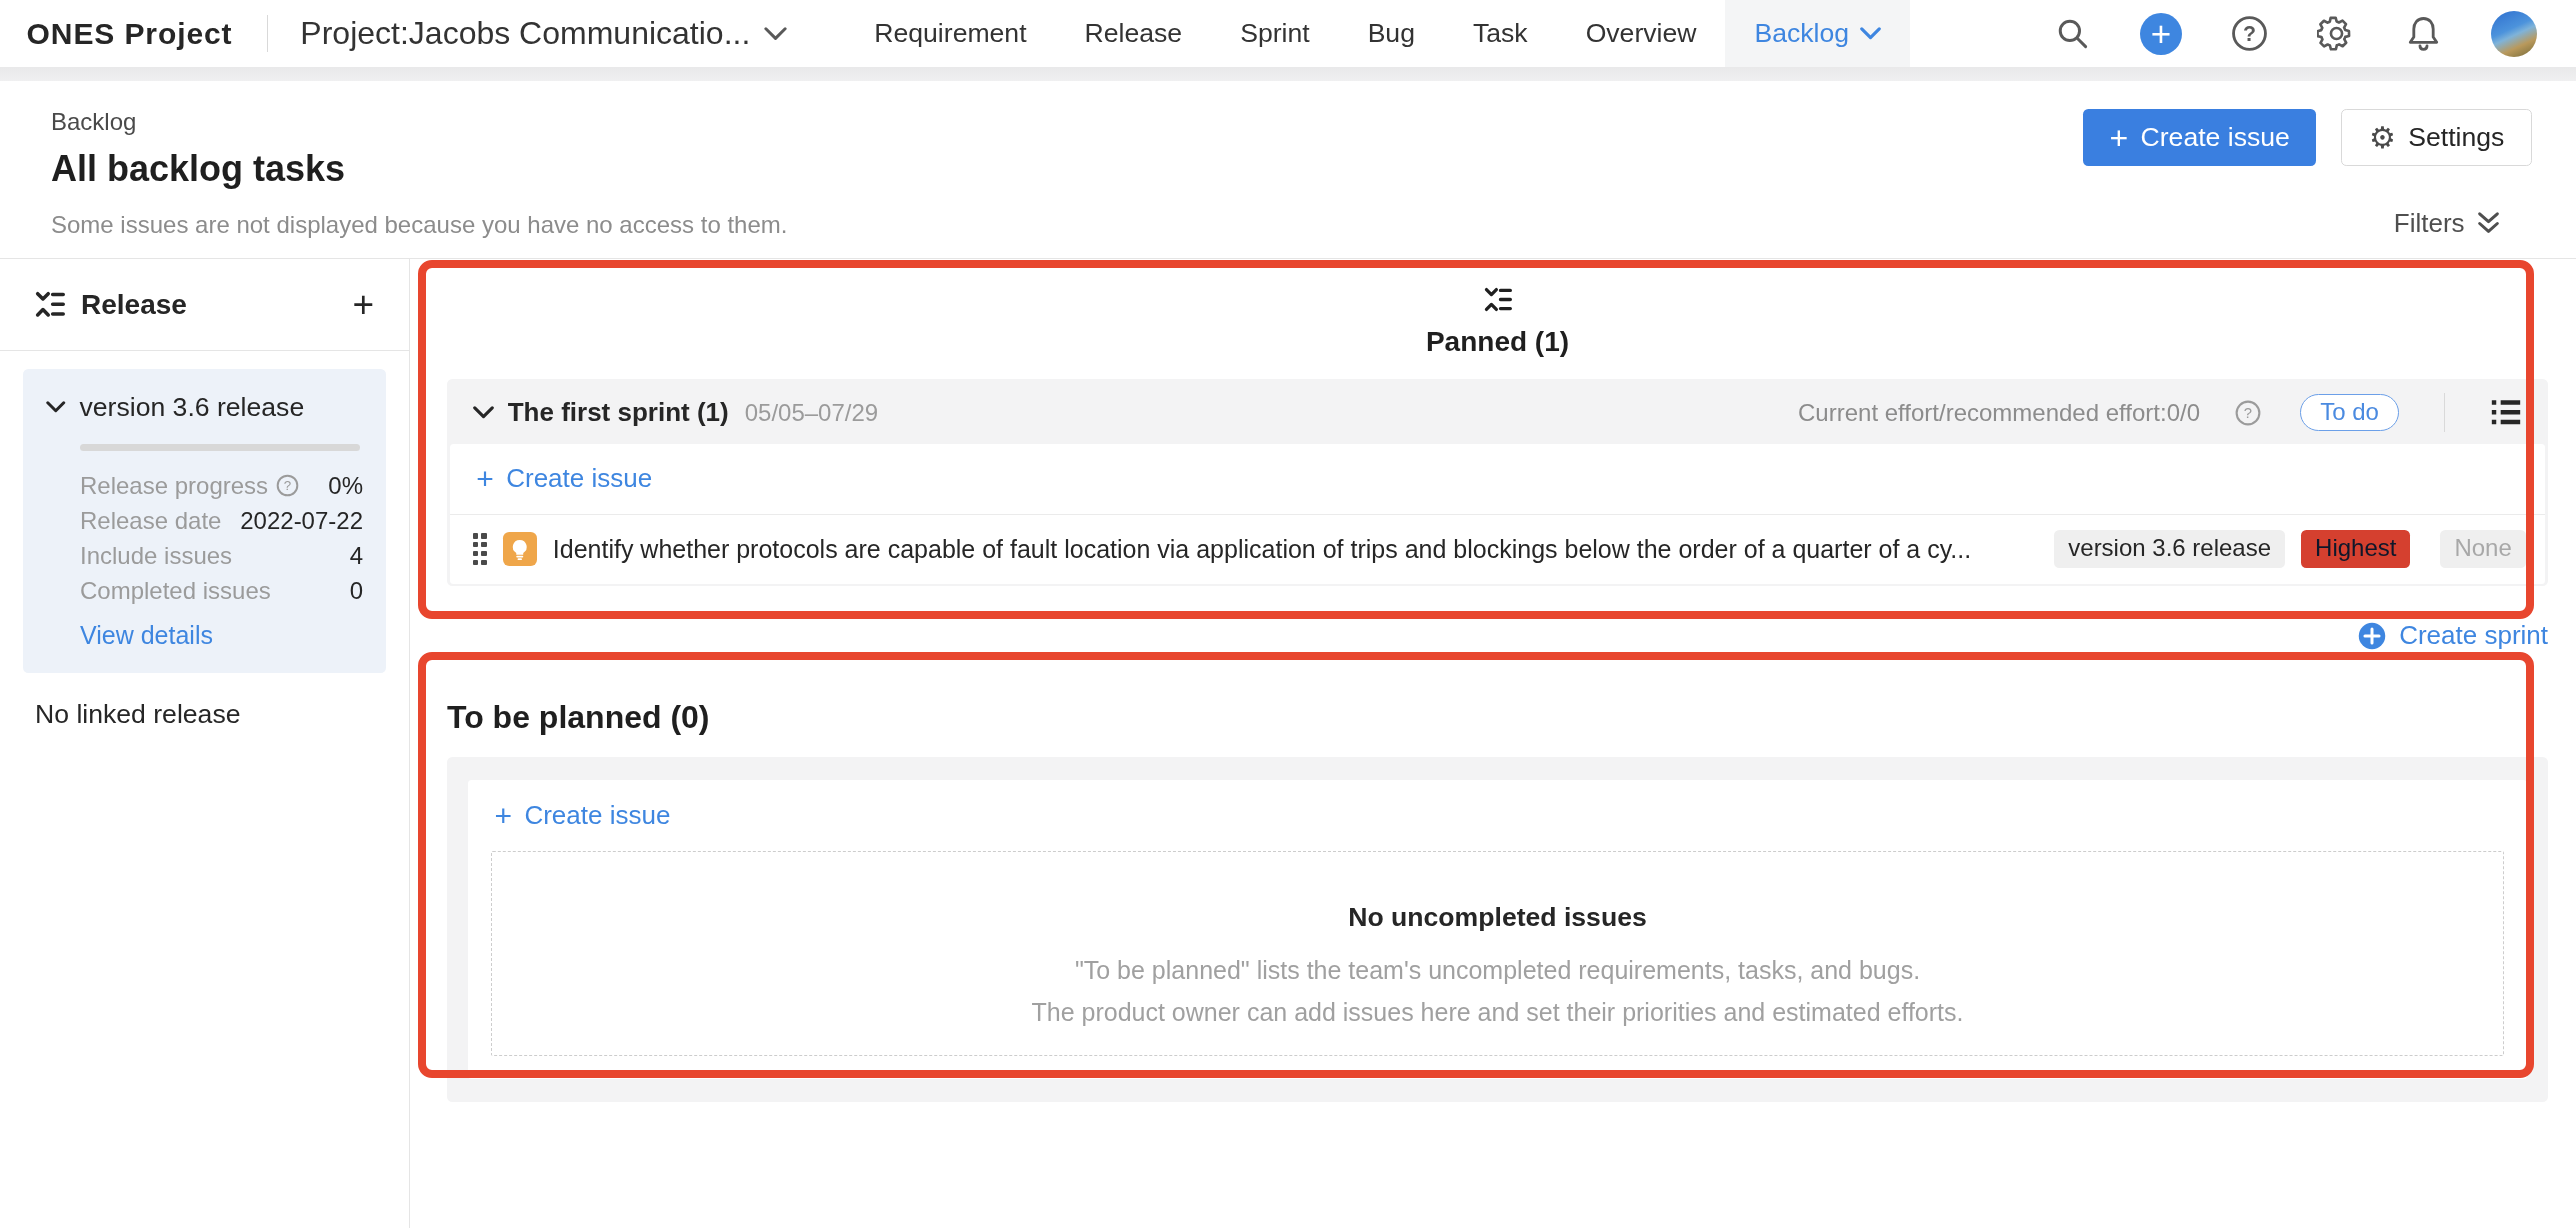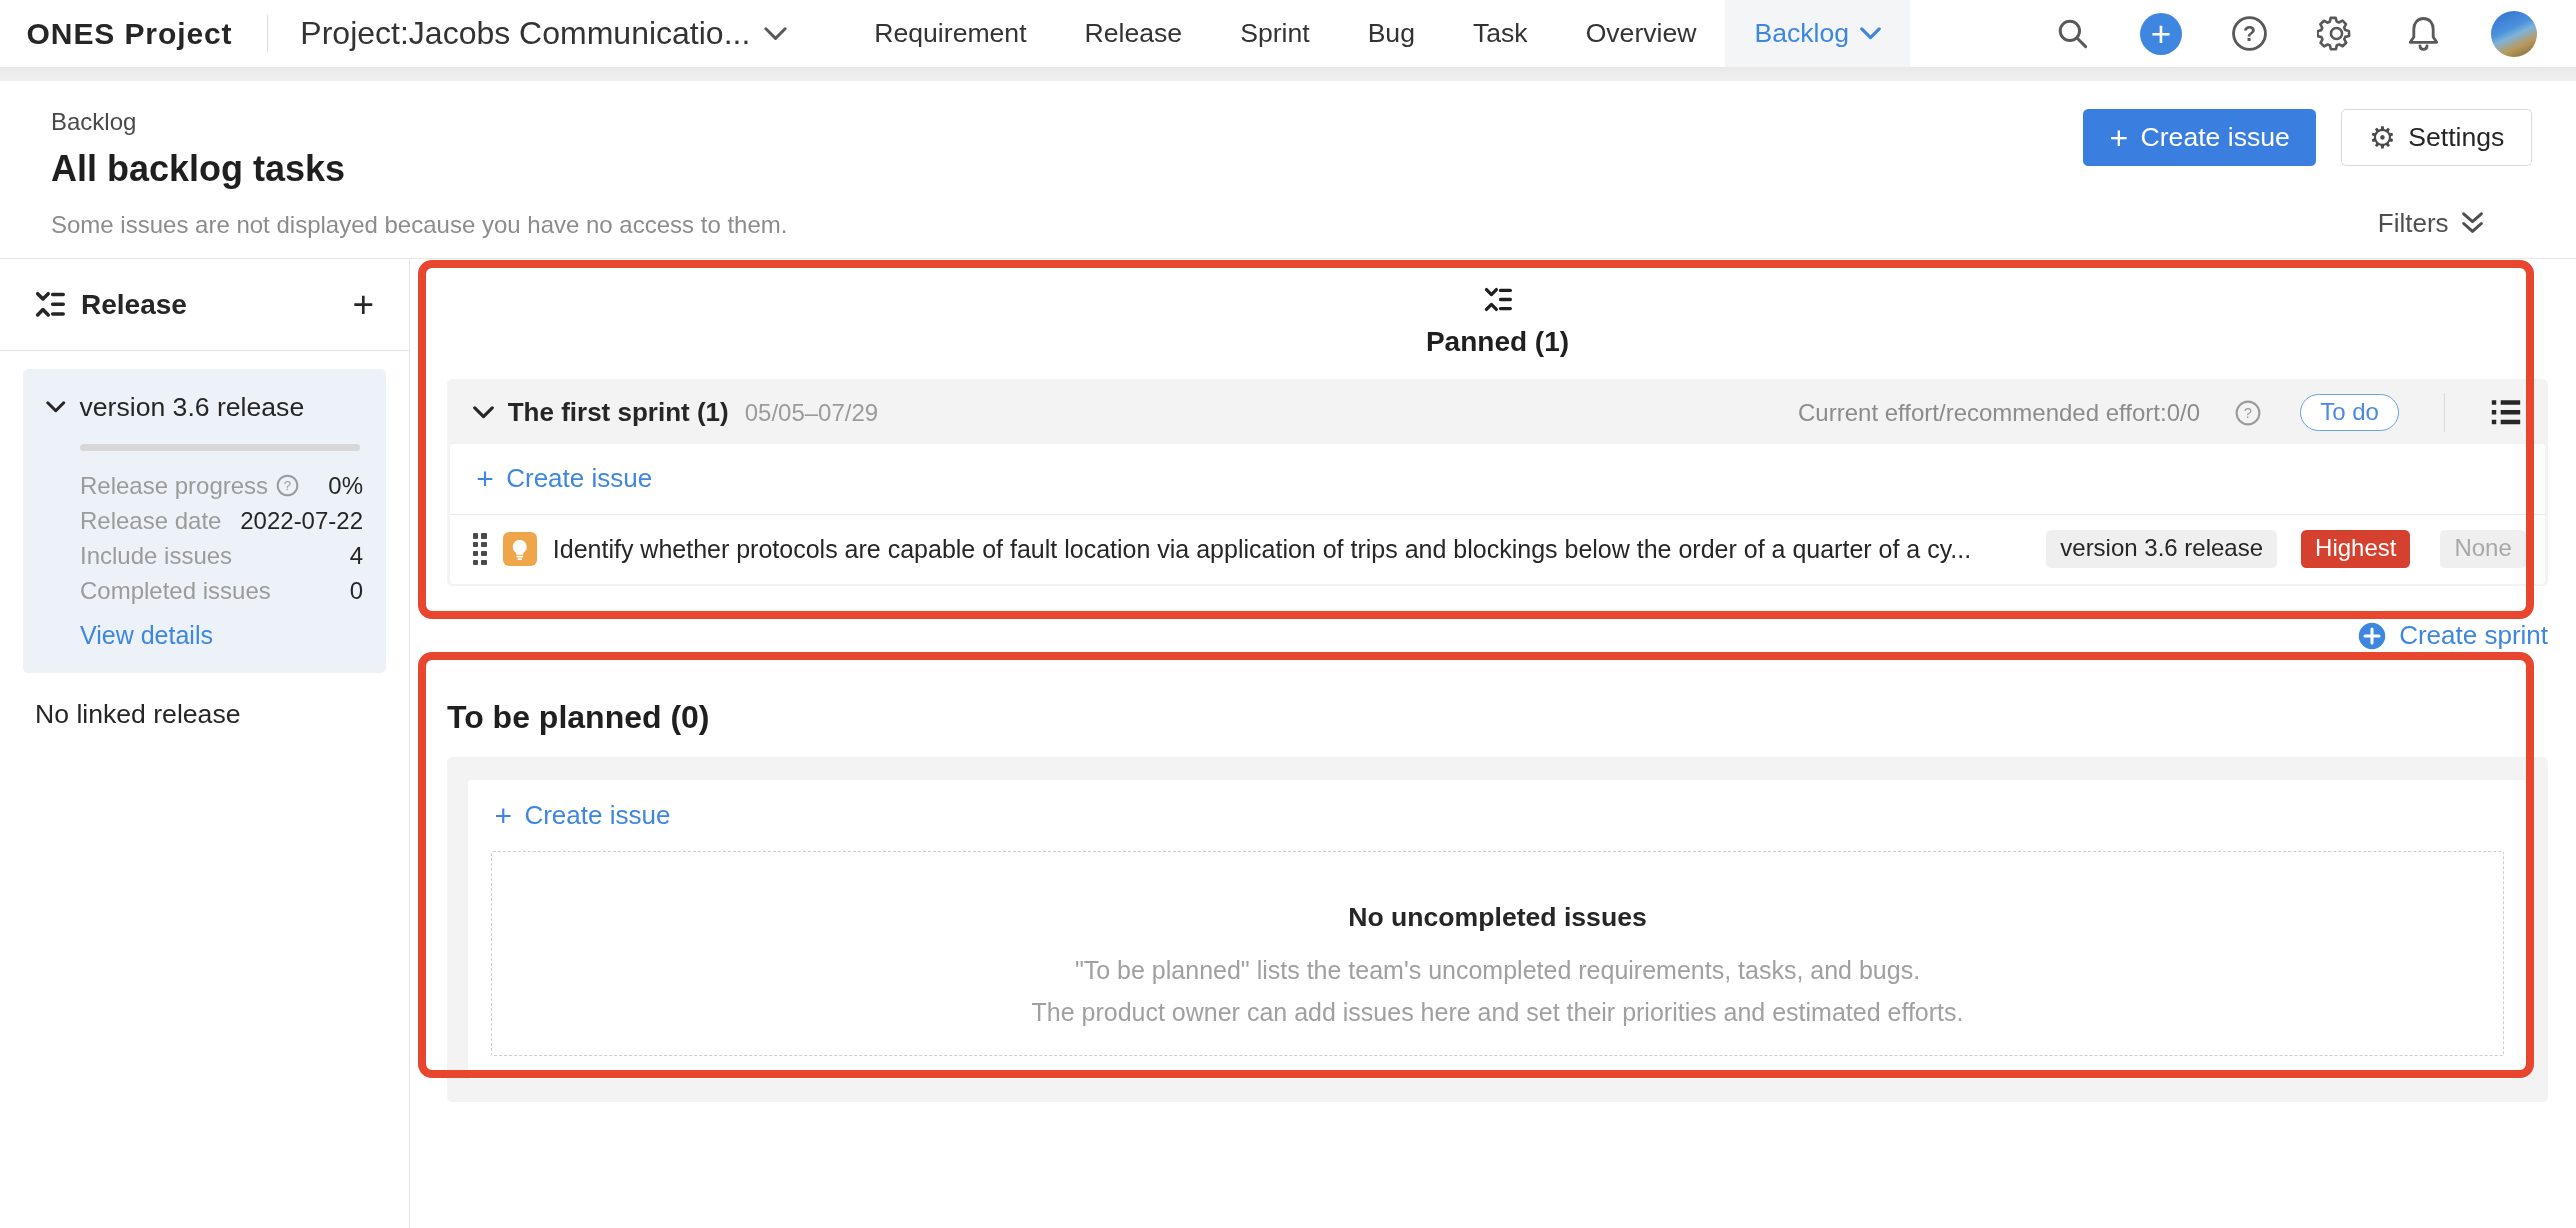--- a/index.html
+++ b/index.html
@@ -27,21 +27,21 @@
   
   .pagehead { position:relative; height:177px; background:#fff; padding:26.6px 44px 0 51px; }
   .crumb { font-size:24px; color:#4a4a4a; }
   .ptitle { font-size:36px; font-weight:700; margin-top:12.4px; color:#1f1f1f; }
   .notice { font-size:24px; color:#8c8c8c; margin-top:21px; }
   .headbtns { position:absolute; top:28px; right:44px; display:flex; gap:25px; }
   .btn { height:57px; border-radius:5.3px; font-size:26.6px; display:flex; align-items:center; gap:12.4px; padding:0 26.6px; cursor:pointer; }
   .btn.primary { background:#3a7fe0; color:#fff; border:none; }
   .btn.plain { background:#fff; border:0.9px solid #d9d9d9; color:#262626; }
   .btn.plain .gear { font-size:30px; color:#4a4a4a; }
-  .filters { position:absolute; top:127px; right:92px; display:flex; align-items:center; gap:12.4px;
+  .filters { position:absolute; top:127px; right:76px; display:flex; align-items:center; gap:12.4px;
     font-size:26px; color:#4f4f4f; cursor:pointer; }
 
   
   .content { display:flex; border-top:0.9px solid #e5e5e5; height:970px; }
   aside { width:410px; background:#fff; border-right:0.9px solid #e5e5e5; }
   .sidehead { height:92px; display:flex; align-items:center; justify-content:space-between;
     padding:0 35px; border-bottom:0.9px solid #e5e5e5; }
   .sidehead .left { display:flex; align-items:center; gap:16px; font-size:28px; font-weight:600; }
   .plusbtn { font-size:37px; font-weight:300; color:#262626; cursor:pointer; line-height:1; }
   .relcard { margin:17.7px 23px 0 23px; background:#edf2f9; border-radius:5.3px; padding:23px 23px 21px 23px; }
@@ -69,21 +69,21 @@
   .bluelink { display:flex; align-items:center; gap:12.4px; color:#3e86e0; font-size:26px; cursor:pointer; }
   .bluelink .plus { font-size:30px; font-weight:400; }
   .issuerow { height:69px; display:flex; align-items:center; padding:0 19.5px 0 23px; gap:16px; }
   .handle { display:grid; grid-template-columns:repeat(2,5.3px); grid-auto-rows:5.3px; gap:3.5px; cursor:grab; }
   .handle i { background:#4a4a4a; border-radius:0.9px; }
   .bulb { width:34px; height:34px; border-radius:6.2px; background:#efa64a; display:flex; align-items:center;
     justify-content:center; flex:none; }
   .ititle { font-size:25px; color:#262626; white-space:nowrap; overflow:hidden; flex:1; }
   .pill { border-radius:5.3px; font-size:24px; padding:4.4px 14px 6.2px 14px; white-space:nowrap; flex:none; }
   .pill.gray { background:#efefef; color:#262626; }
-  .pill.red { background:#d5402f; color:#ffffff; margin-left:8px; }
+  .pill.red { background:#d5402f; color:#0f172a; margin-left:0; }
   .pill.none { background:#efefef; color:#a8a8a8; margin-left:14px; }
   .createsprint { display:flex; justify-content:flex-end; margin-top:34px; }
   .tbp-title { font-size:32px; font-weight:600; margin-top:48px; color:#1f1f1f; }
   .tbpbox { margin-top:21px; background:#f3f3f4; border-radius:5.3px; padding:23px 21px; }
   .tbpinner { background:#fff; border-radius:3.5px; padding:0 23px 23px 23px; }
   .tbpinner .createrow { border-bottom:none; padding-left:3.5px; }
   .dashed { border:1.8px dashed #cdcdcd; border-radius:1.8px; height:205px; text-align:center; padding-top:50px; }
   .emptytitle { font-size:26.6px; color:#262626; font-weight:600; }
   .emptyline { font-size:25px; color:#a0a0a0; margin-top:23px; }
   .emptyline:last-child { margin-top:12.4px; }

